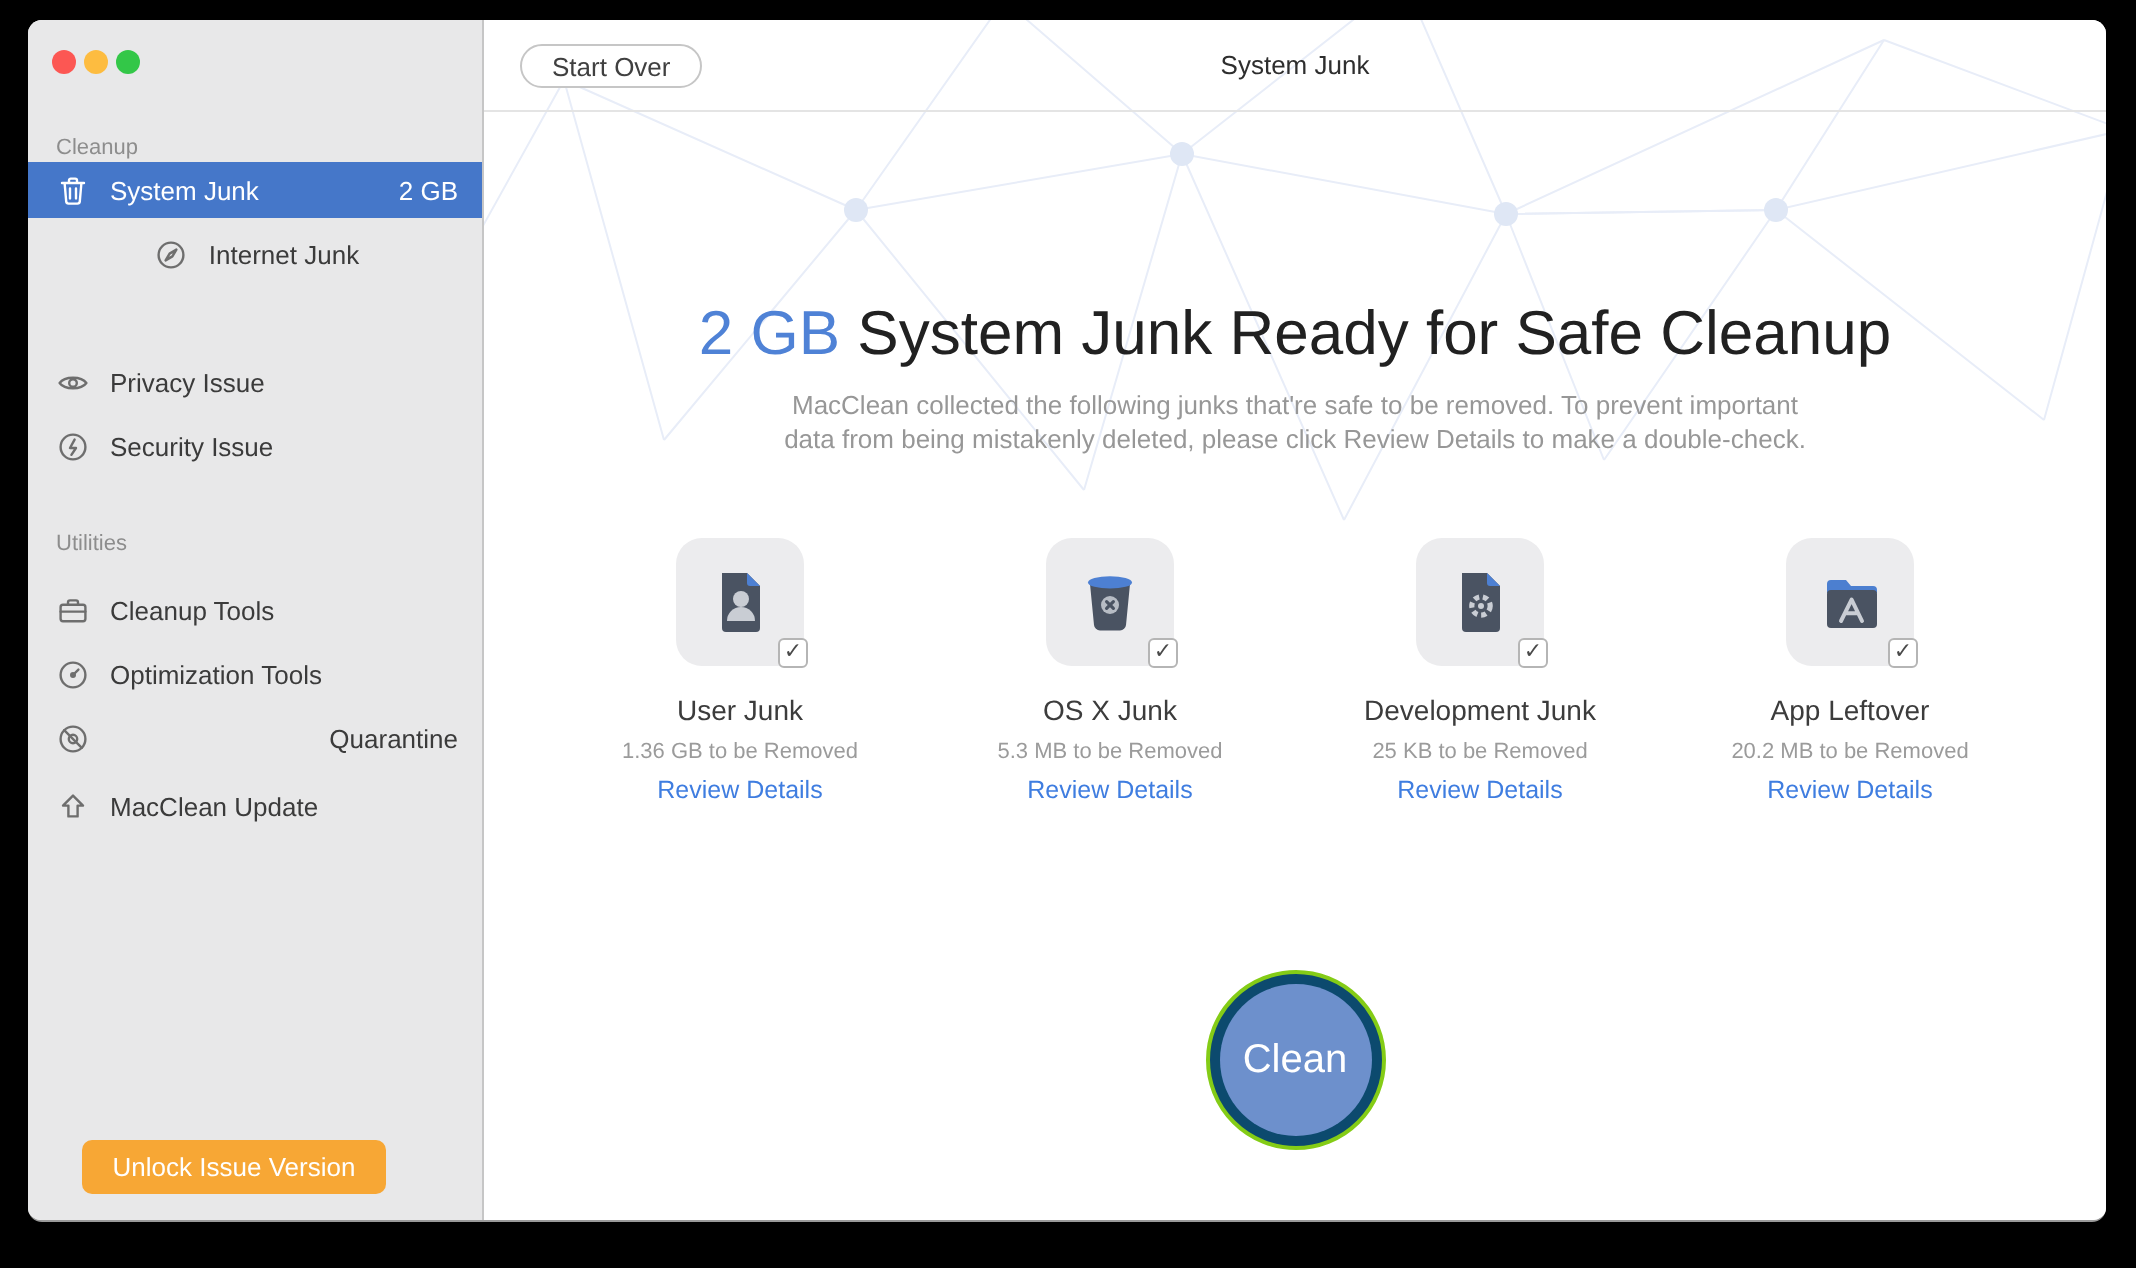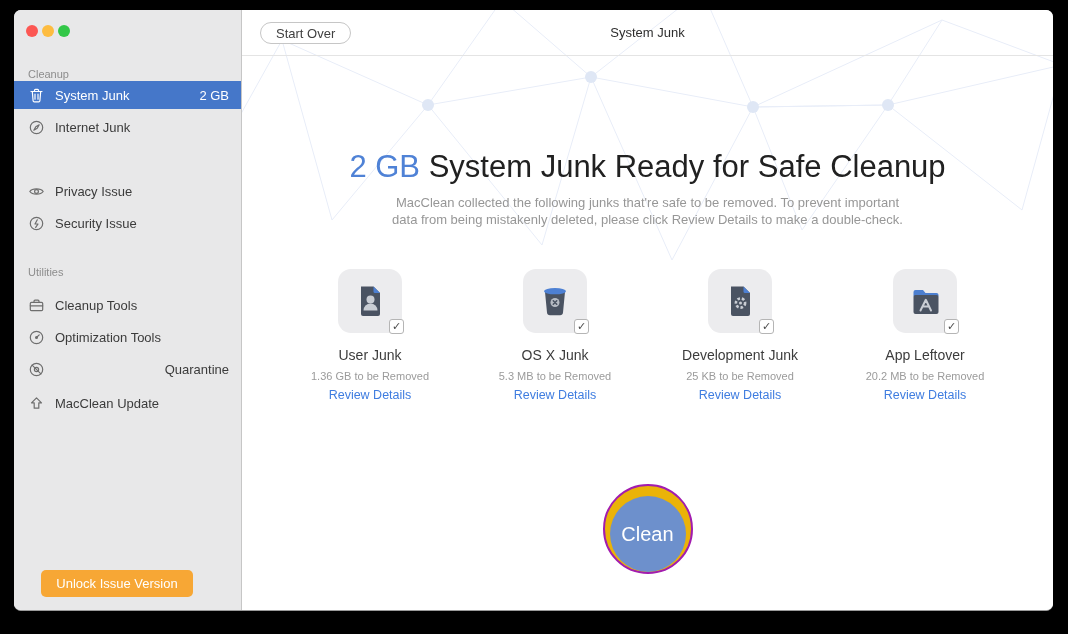--- a/index.html
+++ b/index.html
@@ -37,21 +37,21 @@
     display:flex; align-items:center;
     padding:0 12px 0 14px;
     font-size:13px; color:#3b3b3b;
     cursor:default;
   }
   .nav-item .nav-icon { width:17px; height:17px; color:#6e6e6e; margin-right:10px; flex-shrink:0; }
   .nav-item.selected { background:#4577c9; color:#fff; }
   .nav-item.selected .nav-icon { color:#fff; }
   .nav-label { white-space:nowrap; }
   .nav-badge { margin-left:auto; font-size:13px; }
-  .ni-0 { top:71px; } .ni-1 { top:103px; } .ni-2 { top:135px; }
+  .ni-0 { top:71px; } .ni-1 { top:103px;justify-content:center; } .ni-2 { top:135px; }
   .ni-3 { top:167px; } .ni-4 { top:199px; }
   .ni-5 { top:281px; } .ni-6 { top:313px; } .ni-7 { top:345px;justify-content:space-between; } .ni-8 { top:379px; }
   .unlock-btn {
     position:absolute; left:27px; top:560px;
     width:152px; height:27px;
     background:#f7a735; border:none; border-radius:5px;
     color:#fff; font-size:13px;
     cursor:pointer;
   }
   
@@ -104,22 +104,22 @@
     content:"\2713";
     display:block; text-align:center;
     font-size:11px; line-height:13px; color:#4a4a4a;
   }
   .col-title { margin-top:14px; font-size:14px; color:#3c3c3c; }
   .col-size { margin-top:7px; font-size:11px; color:#9b9b9b; }
   .col-link { margin-top:6px; font-size:12.5px; color:#3f7de0; cursor:pointer; display:inline-block; }
   .clean-ring {
     margin:81px auto 0;
     width:90px; height:90px; border-radius:50%;
-    border:2px solid #a21caf; background:#eab308;
-    display:flex; align-items:flex-end; justify-content:center;
+    border:2px solid #84cc16; background:#0c4a6e;
+    display:flex; align-items:center; justify-content:center;
     cursor:pointer;
   }
   .clean-btn {
     width:76px; height:76px; border-radius:50%;
     background:#6d90cc; color:#fff; font-size:20px;
     display:flex; align-items:center; justify-content:center;
   }
 </style>
 </head>
 <body>

